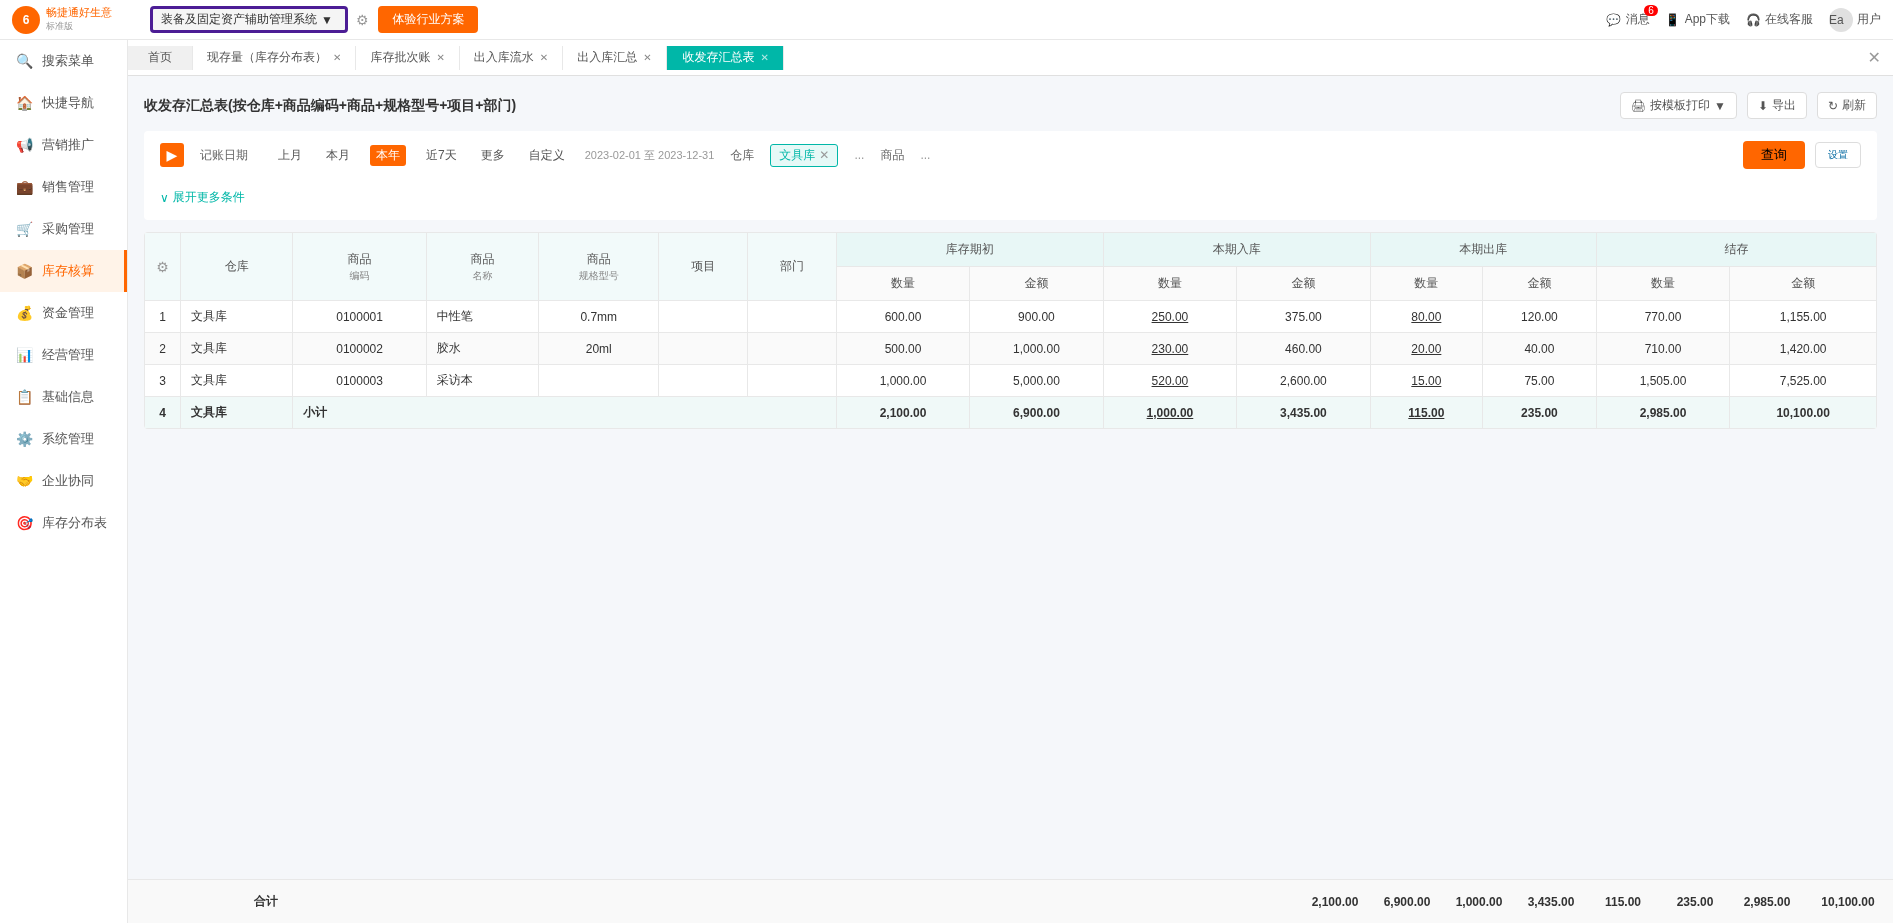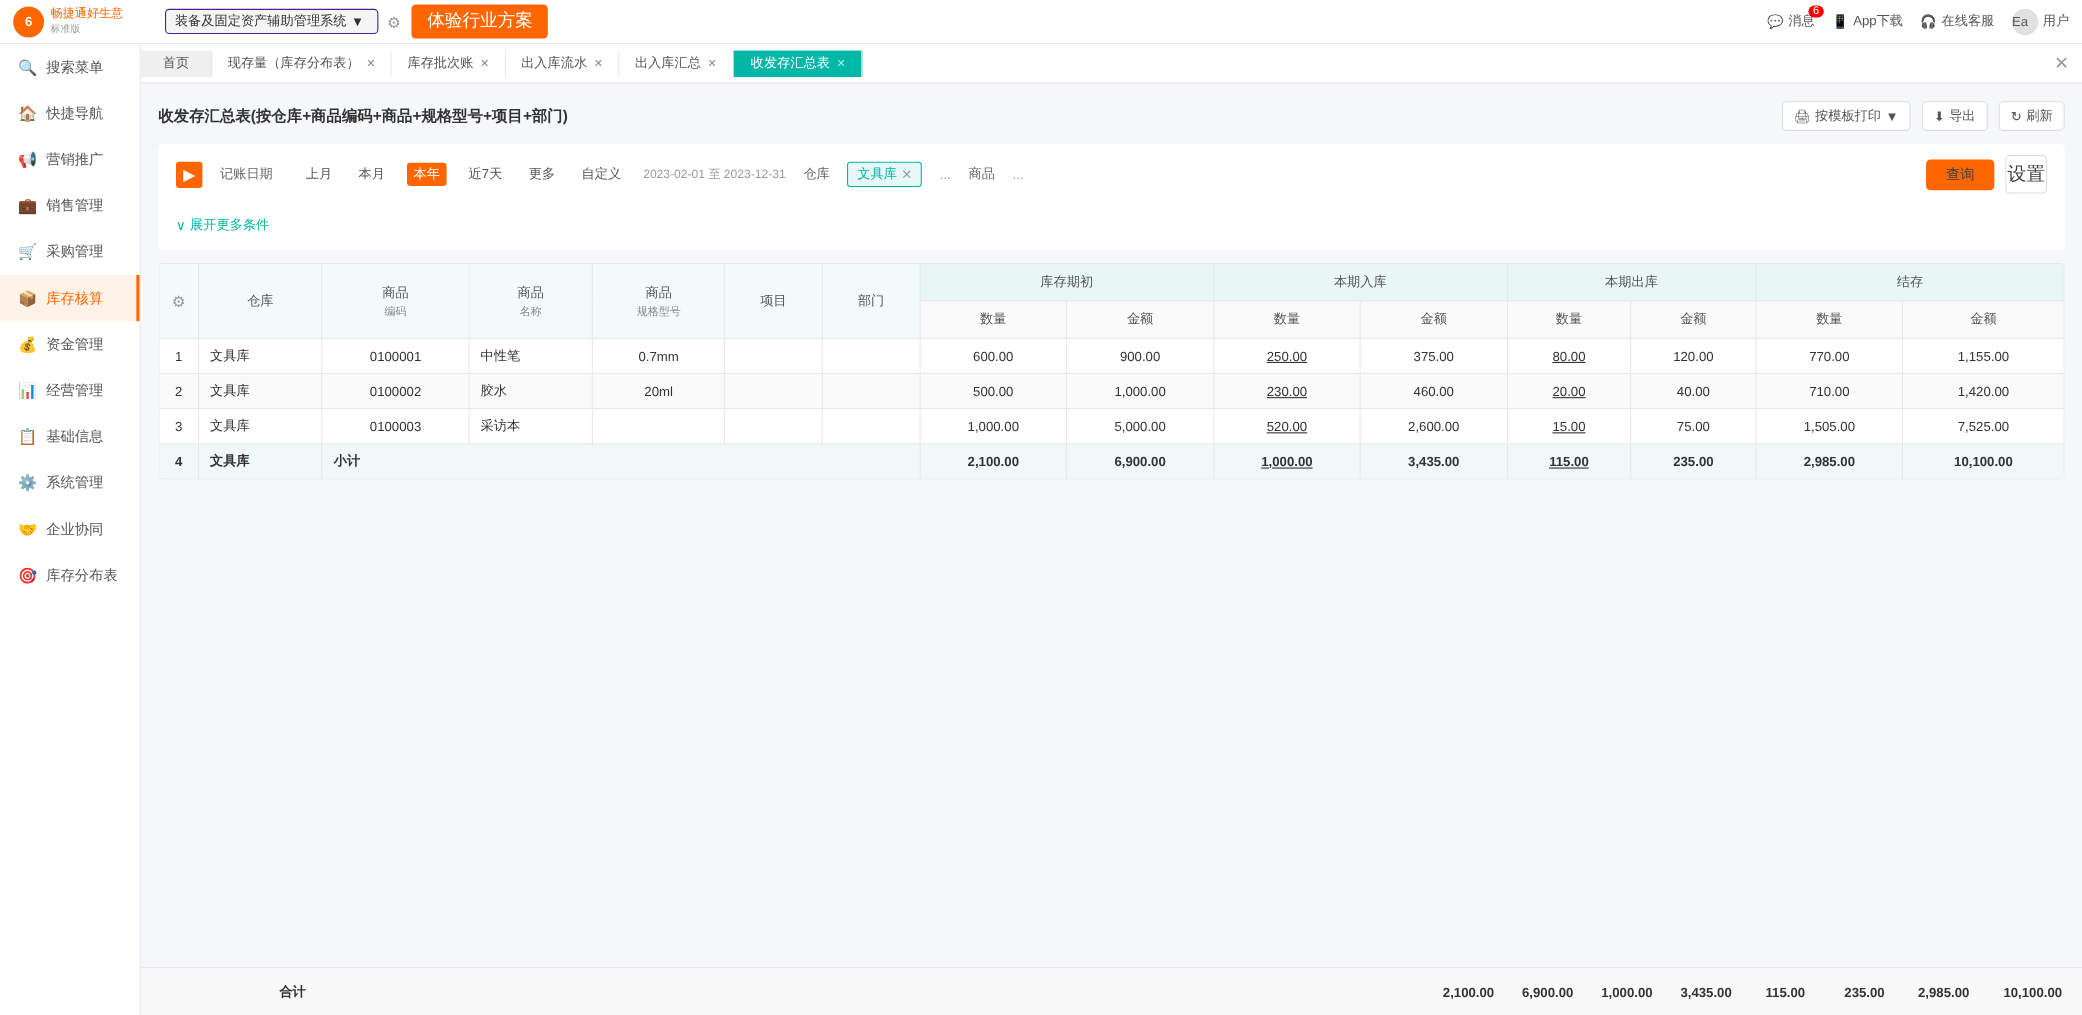--- a/index.html
+++ b/index.html
@@ -4,23 +4,23 @@
   <style>
     * { margin: 0; padding: 0; box-sizing: border-box; }
     body { font-family: 'Microsoft YaHei', Arial, sans-serif; font-size: 12px; background: #f0f2f5; color: #333; overflow: hidden; }
 
     
     .top-bar { display: flex; align-items: center; background: #fff; height: 40px; padding: 0 12px; border-bottom: 1px solid #e8e8e8; position: fixed; top: 0; left: 0; right: 0; z-index: 100; }
     .logo-area { display: flex; align-items: center; width: 128px; }
     .logo-icon { width: 28px; height: 28px; background: #ff6600; border-radius: 50%; display: flex; align-items: center; justify-content: center; color: #fff; font-size: 12px; font-weight: bold; margin-right: 6px; }
     .logo-text { font-size: 11px; color: #ff6600; line-height: 1.2; }
     .logo-sub { font-size: 9px; color: #999; }
-    .system-select { display: flex; align-items: center; background: #f5f5f5; border: 1px solid #4c1d95; border-radius: 4px; padding: 2px 8px; font-size: 12px; color: #333; cursor: pointer; margin-left: 10px; }
+    .system-select { display: flex; align-items: center; background: #f5f5f5; border: 3px solid #4c1d95; border-radius: 4px; padding: 2px 8px; font-size: 12px; color: #333; cursor: pointer; margin-left: 10px; }
     .system-select span { margin-right: 4px; }
-    .trial-btn { background: #ff6600; color: #fff; border: none; border-radius: 4px; padding: 5px 14px; font-size: 16px; cursor: pointer; margin-left: 10px; }
+    .trial-btn { background: #ff6600; color: #fff; border: none; border-radius: 4px; padding: 5px 14px; font-size: 12px; cursor: pointer; margin-left: 10px; }
     .top-right { margin-left: auto; display: flex; align-items: center; gap: 16px; }
     .top-right-item { display: flex; align-items: center; gap: 4px; font-size: 12px; color: #555; cursor: pointer; position: relative; }
     .badge { background: #f00; color: #fff; border-radius: 8px; font-size: 10px; padding: 0 4px; position: absolute; top: -6px; right: -8px; }
     .user-avatar { width: 24px; height: 24px; background: #e0e0e0; border-radius: 50%; display: flex; align-items: center; justify-content: flex-start; font-size: 12px; }
 
     
     .layout { display: flex; margin-top: 40px; height: calc(100vh - 40px); }
 
     
     .sidebar { width: 128px; background: #fff; border-right: 1px solid #e8e8e8; flex-shrink: 0; overflow-y: auto; }
@@ -53,22 +53,22 @@
     .filter-expand-btn { width: 24px; height: 24px; background: #ff6600; color: #fff; border: none; border-radius: 3px; cursor: pointer; display: flex; align-items: center; justify-content: center; font-size: 14px; flex-shrink: 0; }
     .filter-label { font-size: 12px; color: #666; white-space: nowrap; }
     .date-filter { display: flex; align-items: center; gap: 6px; }
     .date-btn { background: none; border: none; font-size: 12px; color: #555; cursor: pointer; padding: 2px 4px; margin-left: 10px; }
     .date-btn.active { background: #ff6600; color: #fff; border-radius: 3px; padding: 2px 6px; }
     .date-range { font-size: 11px; color: #999; }
     .filter-tag { display: flex; align-items: center; background: #e6f9f7; border: 1px solid #00b7a8; border-radius: 3px; padding: 2px 8px; font-size: 12px; color: #00b7a8; gap: 4px; }
     .filter-tag .remove { cursor: pointer; color: #999; }
     .filter-more { color: #999; cursor: pointer; font-size: 12px; }
     .filter-right { margin-left: auto; display: flex; align-items: center; gap: 10px; }
-    .query-btn { background: #ff6600; color: #404040; border: none; border-radius: 4px; padding: 5px 18px; font-size: 13px; cursor: pointer; }
-    .settings-btn { background: none; border: 1px solid #ddd; border-radius: 4px; padding: 5px 1px; font-size: 17px; cursor: pointer; color: #404040; }
+    .query-btn { background: #ff6600; color: #000000; border: none; border-radius: 4px; padding: 5px 18px; font-size: 13px; cursor: pointer; }
+    .settings-btn { background: none; border: 1px solid #ddd; border-radius: 4px; padding: 5px 12px; font-size: 10px; cursor: pointer; color: #0369a1; }
     .expand-more-row { display: flex; justify-content: center; padding: 4px 0; }
     .expand-more-btn { background: none; border: none; font-size: 12px; color: #00b7a8; cursor: pointer; display: flex; align-items: center; gap: 4px; }
 
     
     .table-container { background: #fff; border-radius: 4px; overflow: auto; }
     table { width: 100%; border-collapse: collapse; font-size: 12px; }
     thead tr { background: #f2fafa; }
     th { padding: 8px 10px; text-align: center; color: #555; font-weight: normal; border: 1px solid #e8e8e8; white-space: nowrap; }
     th.group-header { background: #e8f7f6; }
     td { padding: 7px 10px; text-align: center; border: 1px solid #e8e8e8; color: #333; white-space: nowrap; }

